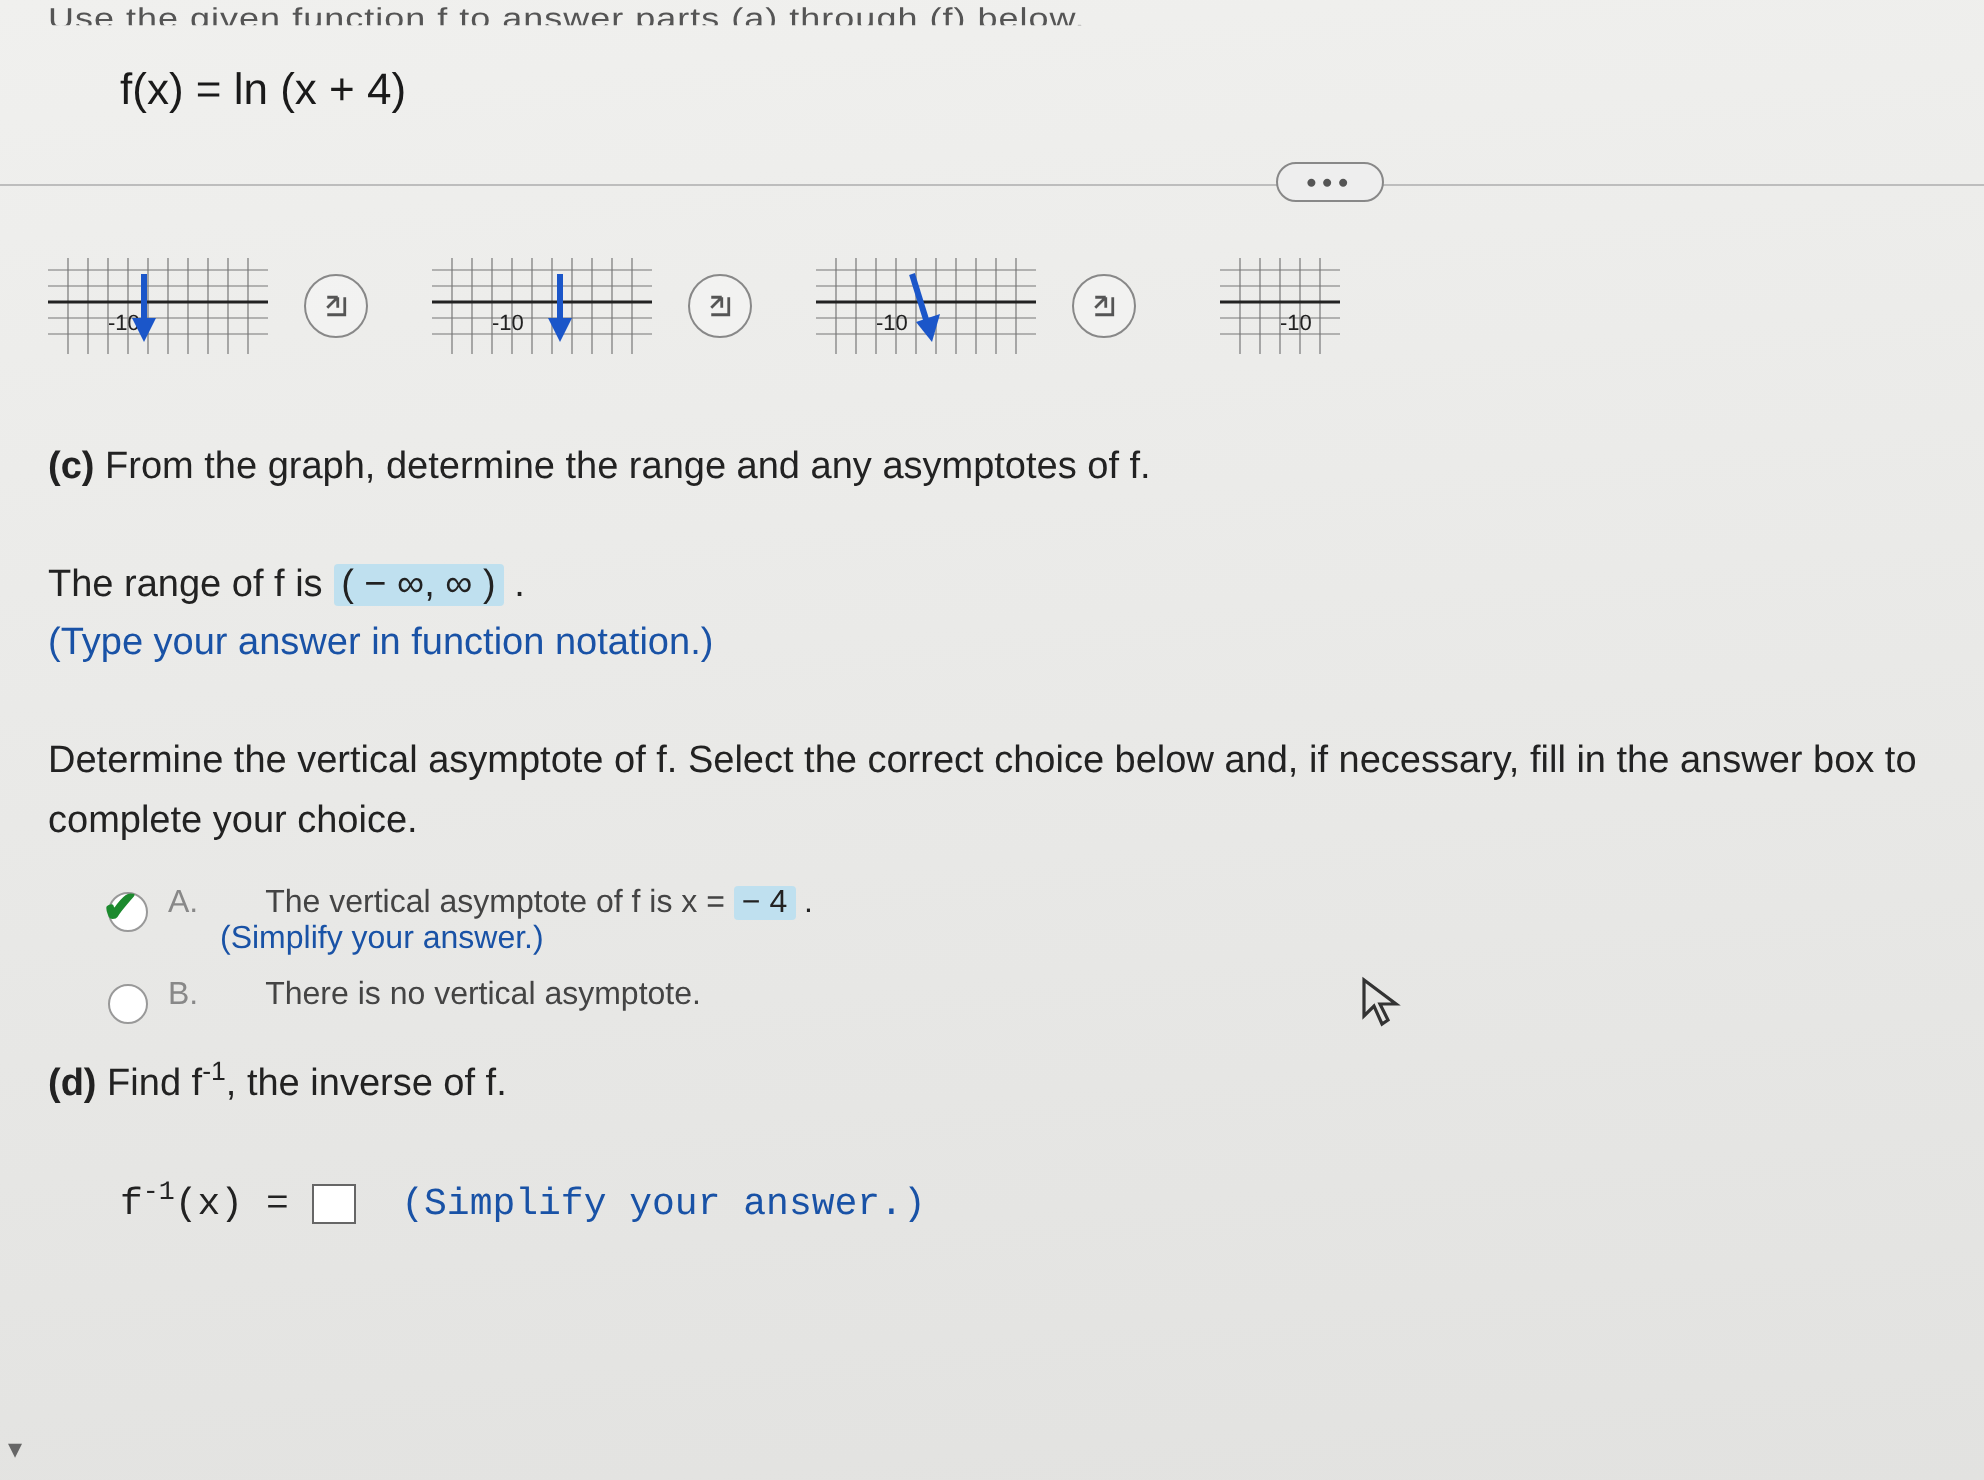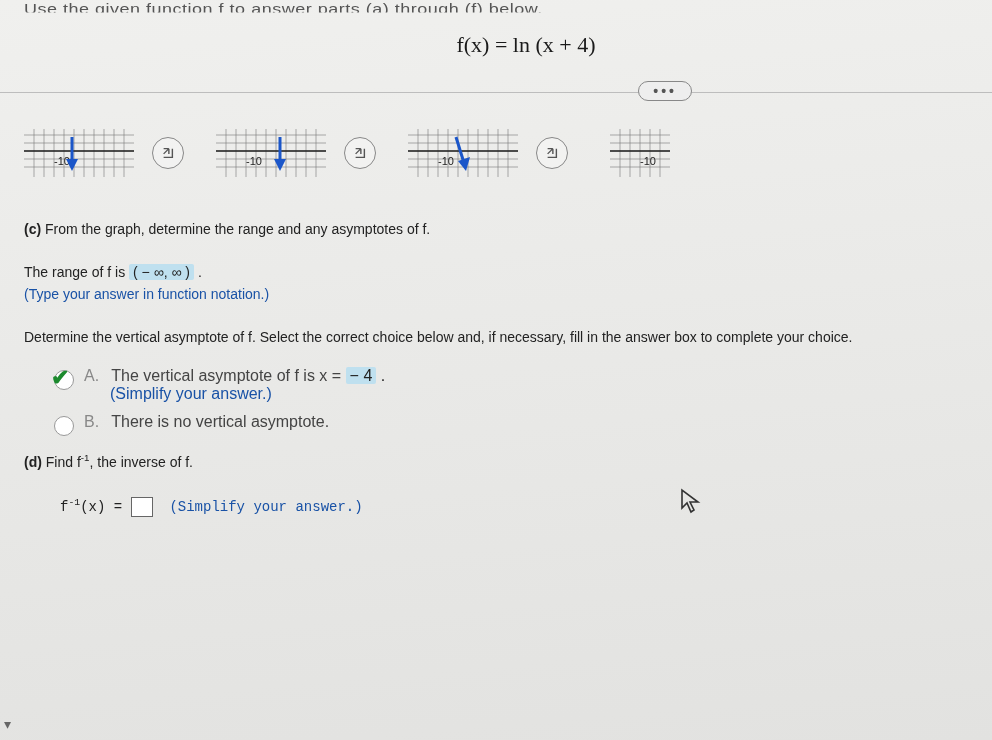--- a/index.html
+++ b/index.html
@@ -29,22 +29,21 @@
     white-space: nowrap;
     overflow: hidden;
     height: 14px;
     margin-bottom: 18px;
   }
   .formula {
     font-size: 22px;
     color: #1a1a1a;
     margin-left: 36px;
     margin-bottom: 34px;
-    font-family: Liberation Serif, serif;
-    text-align: center;
+    font-family: Liberation Sans, sans-serif;
   }
   .hr {
     border-top: 1px solid #bdbdbd;
     margin-right: 0;
     margin-left: -24px;
     position: relative;
   }
   .dots-pill {
     position: absolute;
     right: 300px;
@@ -83,21 +82,21 @@
     border: 1.5px solid #888;
     border-radius: 50%;
     display: flex;
     align-items: center;
     justify-content: center;
     color: #555;
     background: rgba(255,255,255,0.3);
   }
   .popout svg { width: 14px; height: 14px; }
   .section {
-    font-size: 14px;
+    font-size: 19px;
     line-height: 1.55;
     color: #222;
     margin-right: 0;
   }
   .bold { font-weight: bold; }
   .answer-hl {
     background: #bfe0ef;
     padding: 0 4px;
     border-radius: 2px;
   }
@@ -123,21 +122,21 @@
     background: #fff;
   }
   .radio-check {
     position: absolute;
     top: -6px; left: -4px;
     color: #1c8a2e;
     font-size: 22px;
     font-weight: bold;
   }
   .choice-letter { color: #888; margin-right: 8px; }
-  .choice-text { color: #444; }
+  .choice-text { color: #444; margin-left: 21px; }
   .input-box {
     display: inline-block;
     width: 20px;
     height: 18px;
     border: 1.2px solid #666;
     background: #fff;
     vertical-align: middle;
   }
   .cursor-arrow {
     position: absolute;

